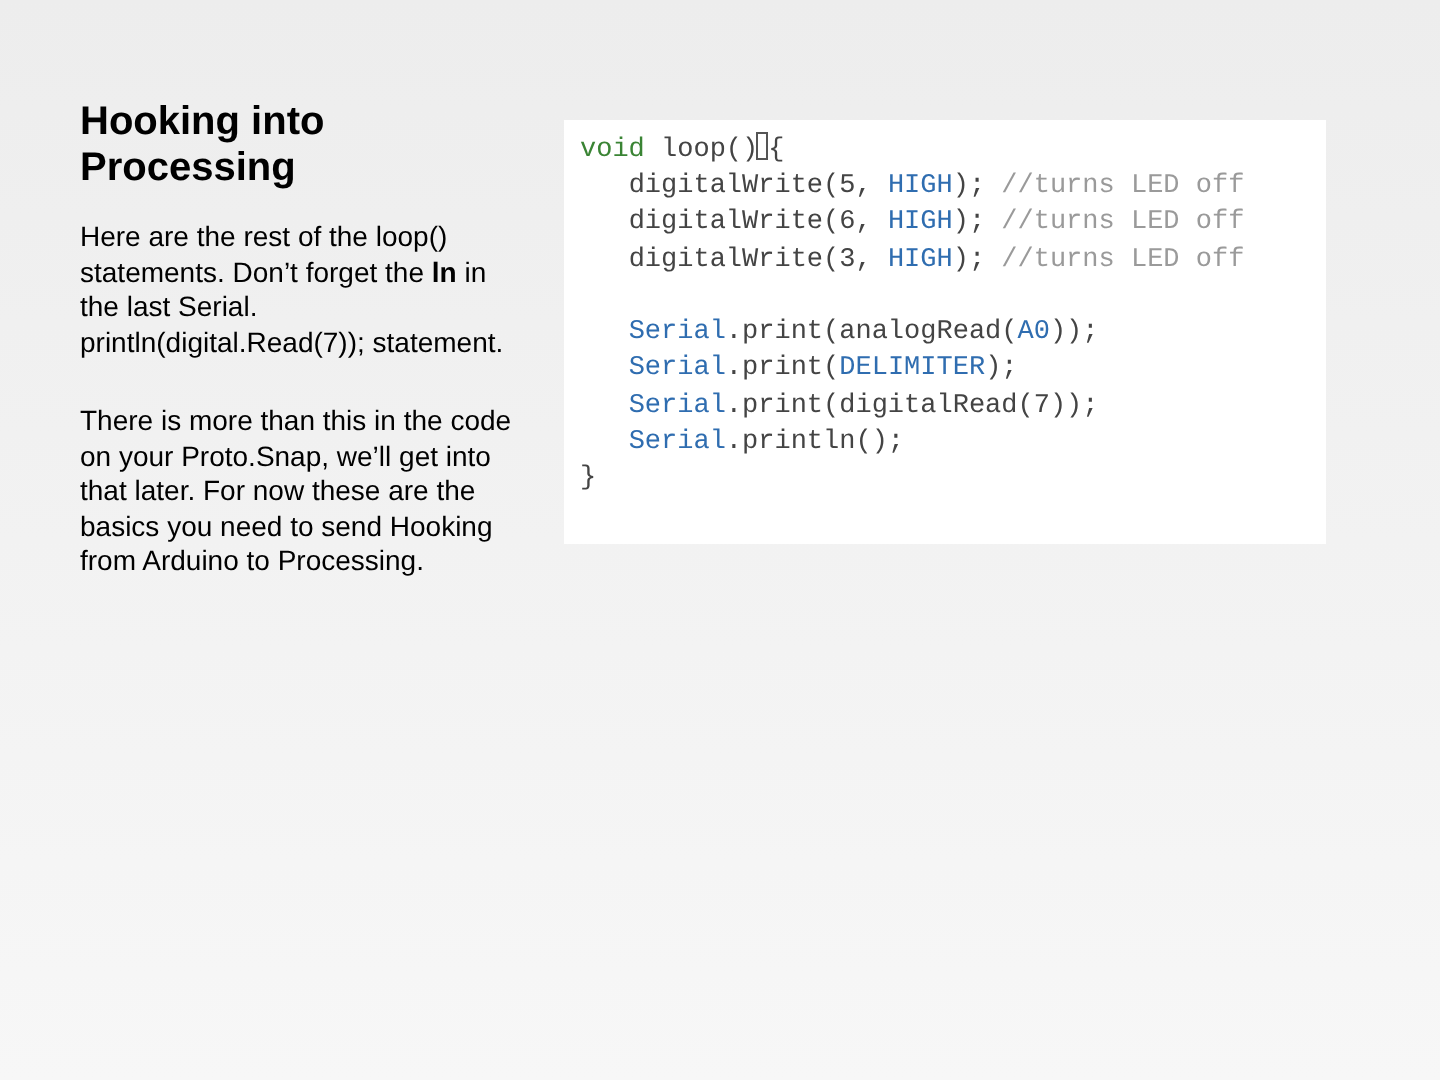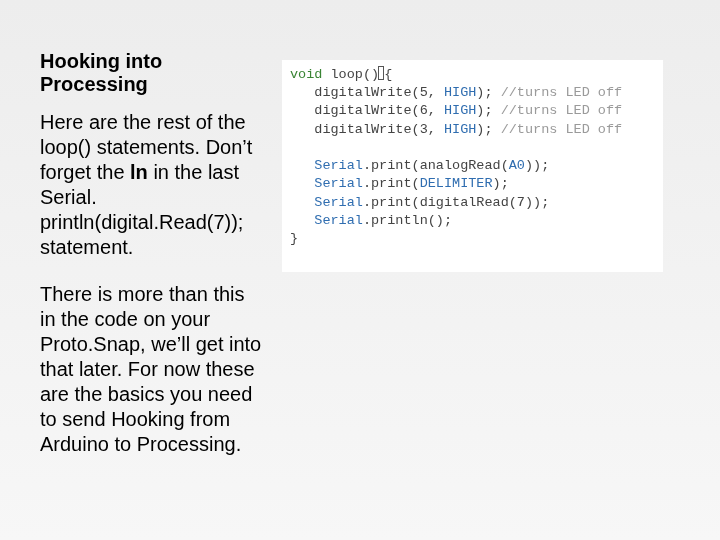--- a/index.html
+++ b/index.html
@@ -22,21 +22,21 @@
     width: 225px;
   }
   .heading {
     font-size: 20px;
     font-weight: bold;
     line-height: 1.15;
     margin-bottom: 14px;
     color: #000;
   }
   .para {
-    font-size: 20px;
+    font-size: 14px;
     line-height: 1.25;
     margin-bottom: 22px;
     color: #000;
   }
   .bold { font-weight: bold; }
   .code-panel {
     position: absolute;
     left: 282px;
     top: 60px;
     width: 381px;

